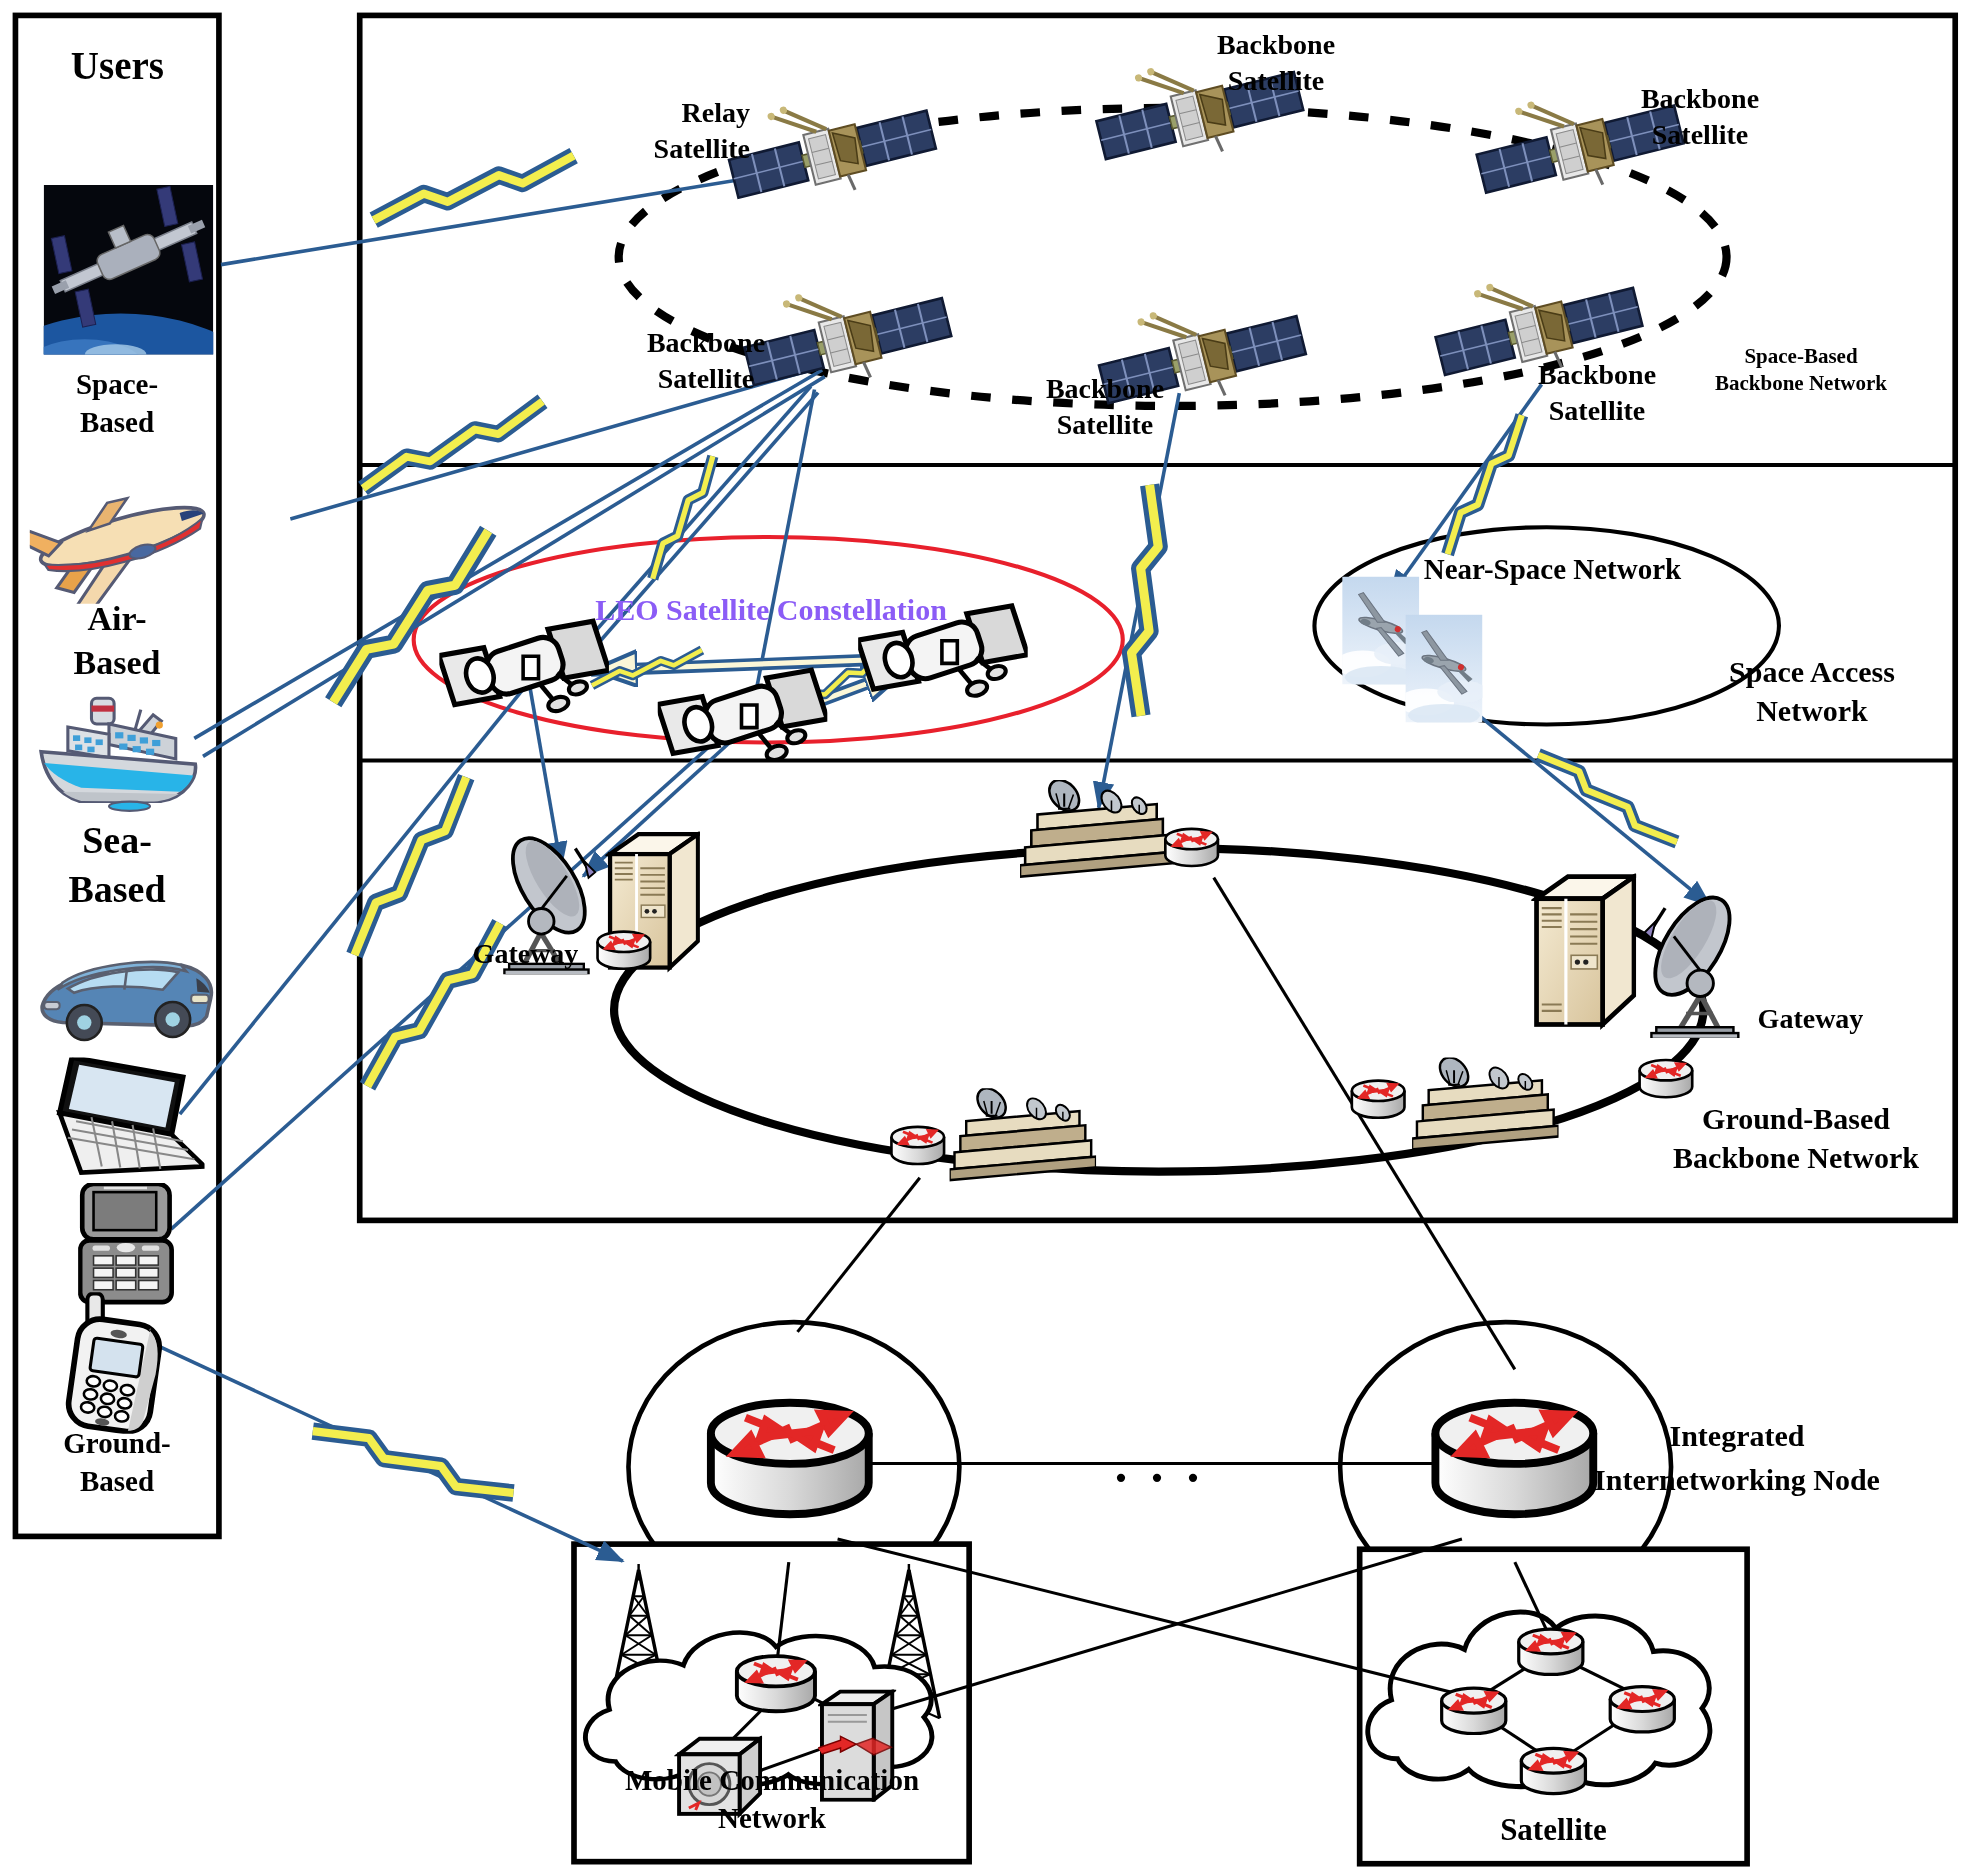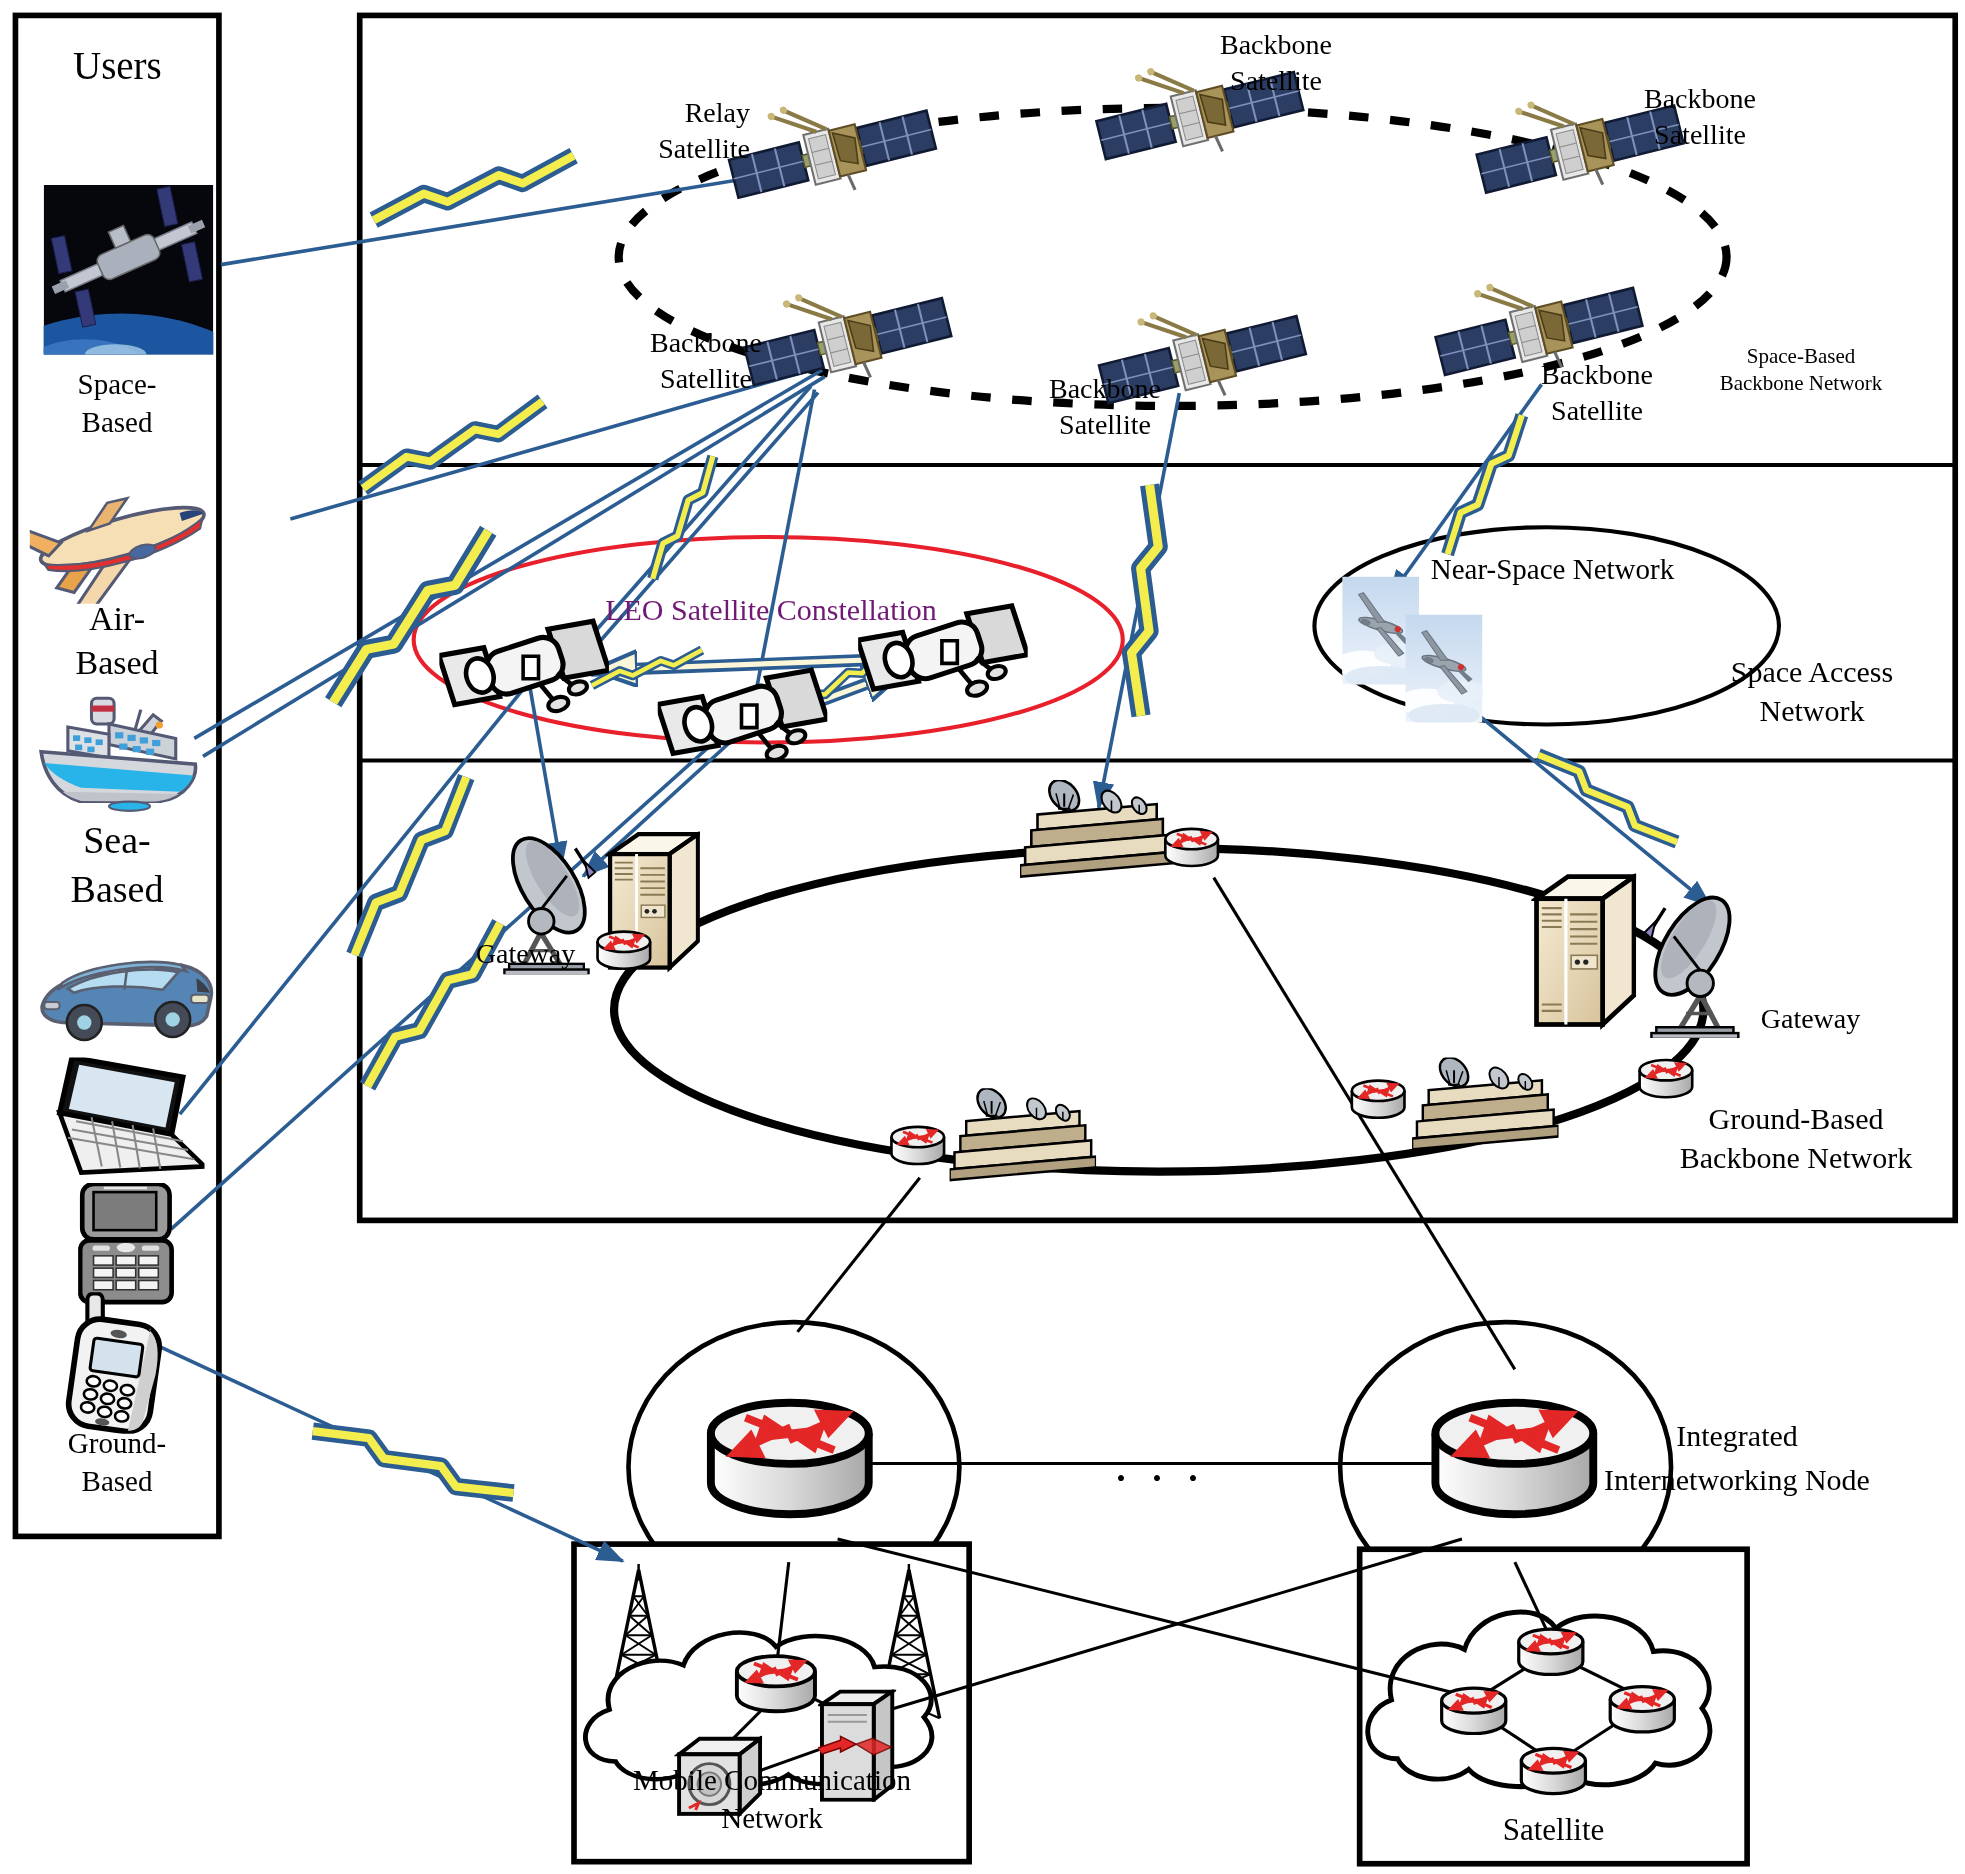--- a/index.html
+++ b/index.html
@@ -1,19 +1,19 @@
 <!DOCTYPE html>
 <html style="font-size:8.2px"><head>
 <meta charset="utf-8">
 <style>
   html,body{margin:0;padding:0;background:#fff;}
   .canvas{position:relative;width:1965px;height:1874px;background:#fff;overflow:hidden;
-          font-family:"Liberation Serif",serif;font-weight:normal;color:#000;}
+          font-family:"Liberation Serif",serif;font-weight:bold;color:#000;}
   .lbl{position:absolute;text-align:center;white-space:pre-line;line-height:1.3;}
-  .red{color:#701a75;}
+  .red{color:#8b5cf6;}
   svg.scene{position:absolute;left:0;top:0;}
 </style>
 </head>
 <body>
 
 <div class="canvas">
 
 <svg class="scene" width="1965" height="1874" viewBox="0 0 3824 3647">
 <defs>
   <linearGradient id="cylGrad" x1="0" y1="0" x2="1" y2="0">

